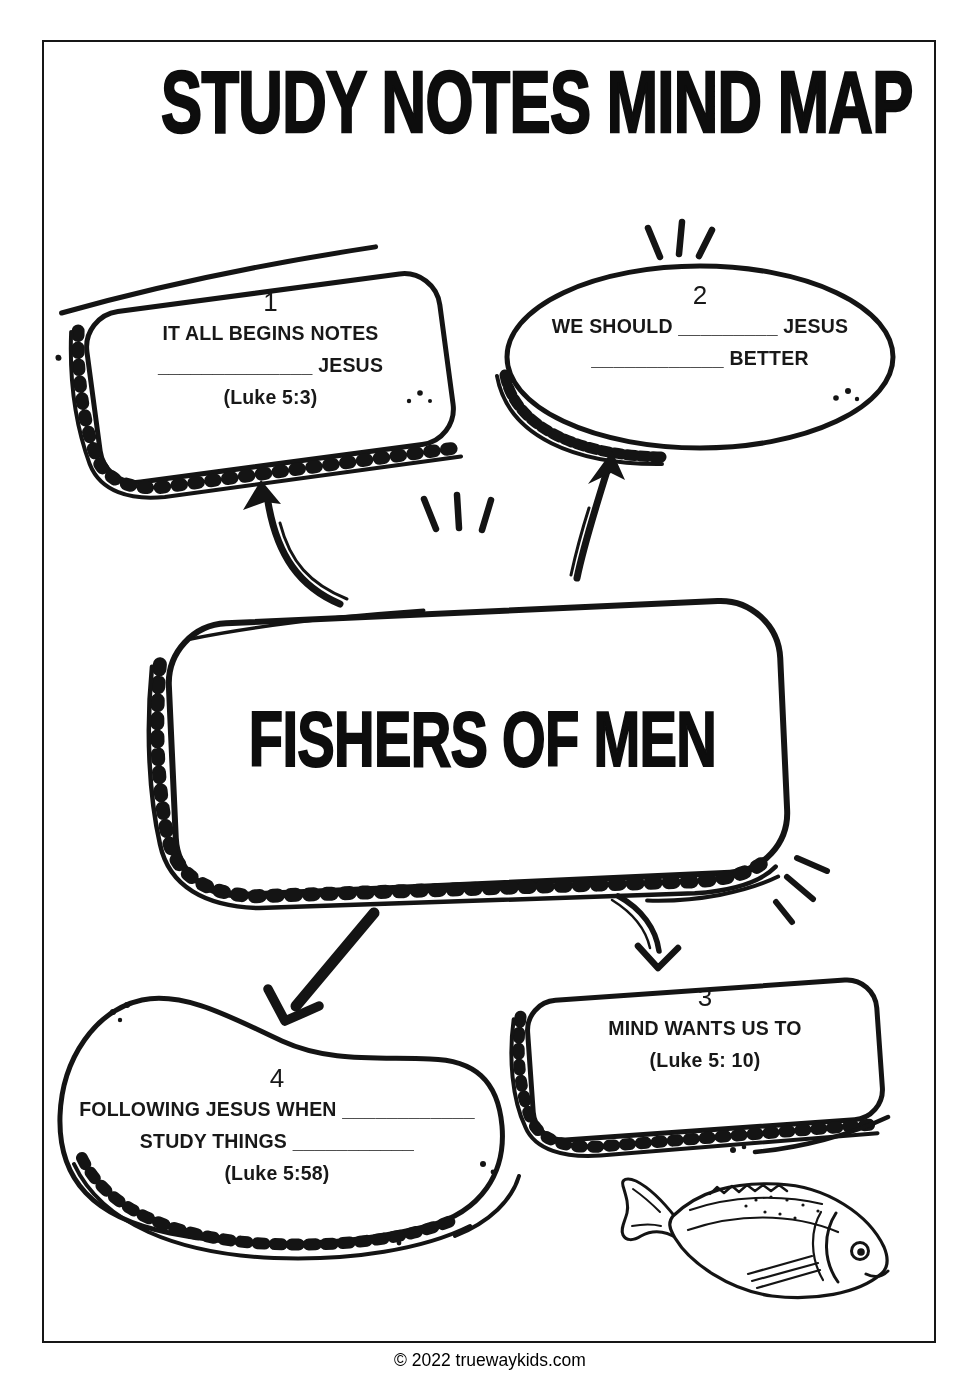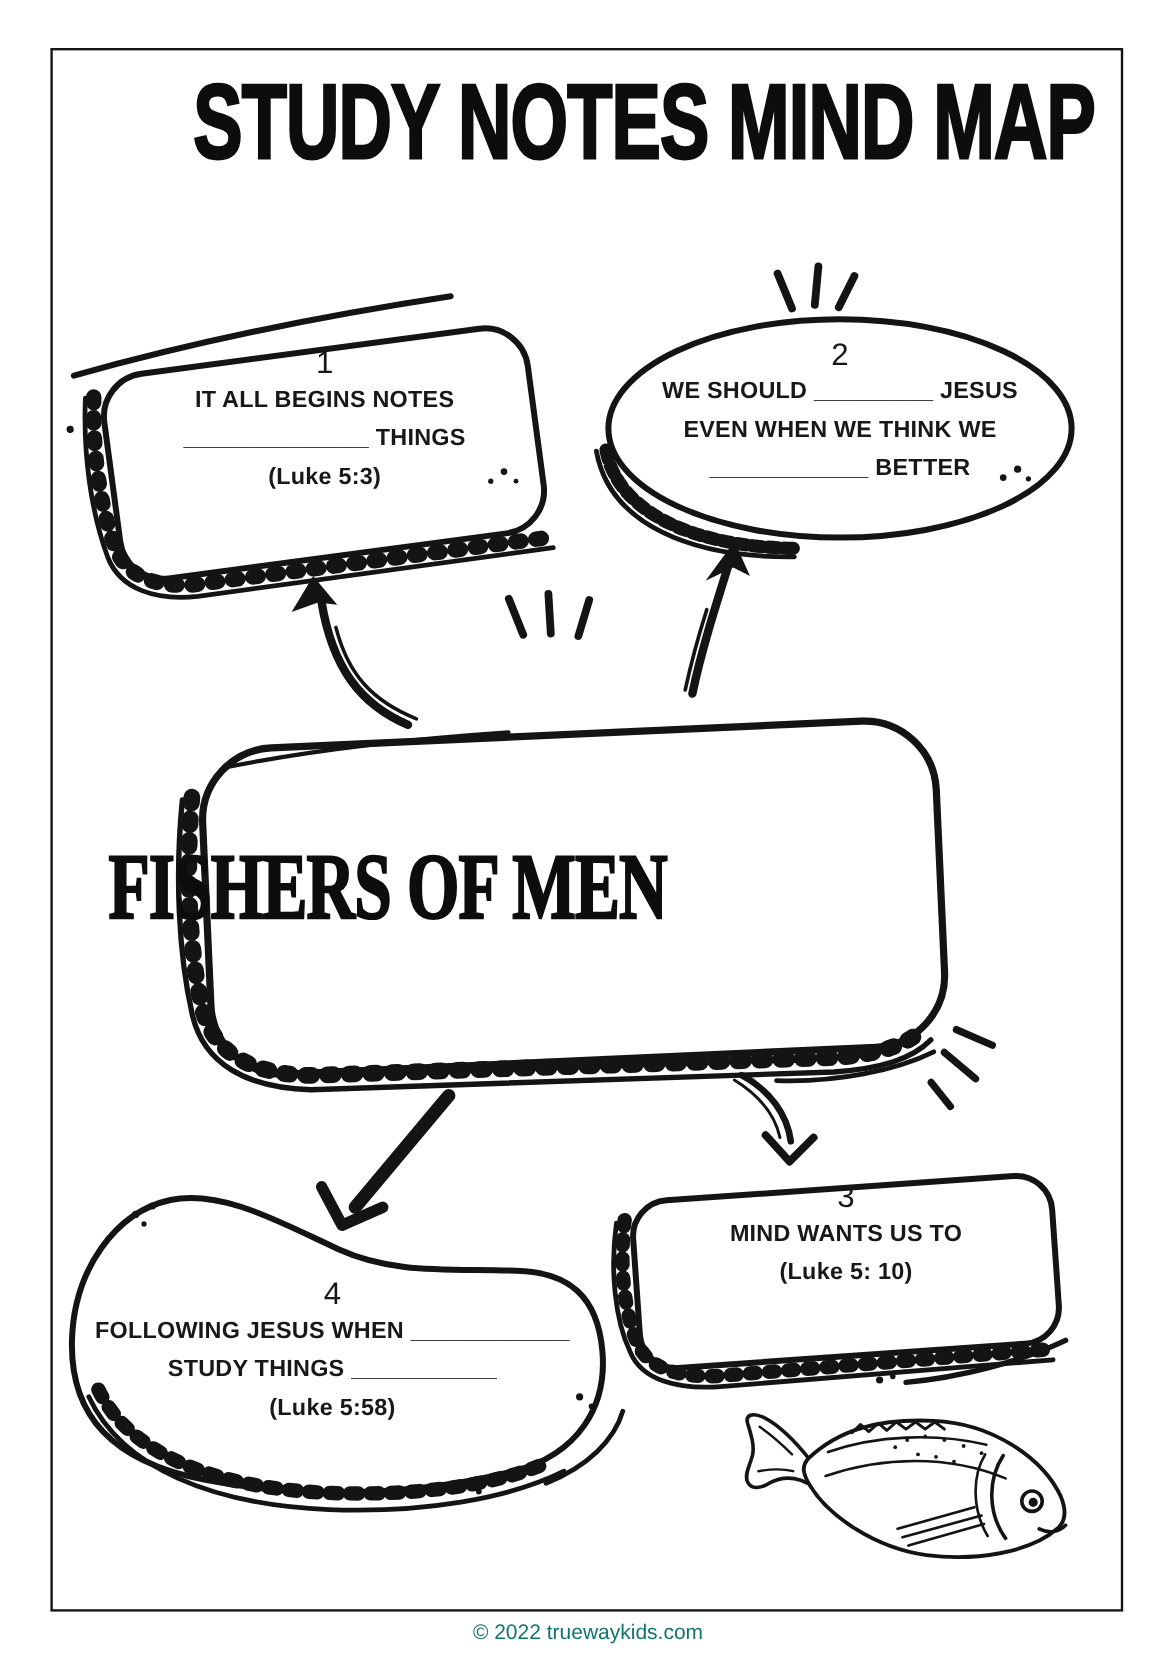--- a/index.html
+++ b/index.html
@@ -16,27 +16,27 @@
   .title span {
     display:inline-block; white-space:nowrap; font-weight:bold; font-size:88px; line-height:88px;
     letter-spacing:-1px; transform:scaleX(0.70); transform-origin:50% 50%;
     color:#0d0d0d; -webkit-text-stroke:2.5px #0d0d0d;
   }
   .art { position:absolute; left:0; top:0; width:980px; height:1385px; }
   .k  { stroke:#141414; stroke-linecap:round; stroke-linejoin:round; fill:none; }
   .kw { stroke:#141414; stroke-linecap:round; stroke-linejoin:round; fill:#ffffff; }
   .node { position:absolute; text-align:center; font-weight:bold; font-size:19.5px; line-height:32px; letter-spacing:0.2px; color:#181818; }
   .num  { font-weight:normal; font-size:26px; line-height:30px; letter-spacing:0; }
-  .center-title { position:absolute; left:0; top:700px; width:966px; text-align:left;font-family:Liberation Serif, serif; }
+  .center-title { position:absolute; left:0; top:700px; width:966px; text-align:center; }
   .center-title span {
     display:inline-block; white-space:nowrap; font-weight:bold; font-size:78px; line-height:78px;
     letter-spacing:-1px; transform:scaleX(0.72); transform-origin:50% 50%;
     color:#0d0d0d; -webkit-text-stroke:2px #0d0d0d;
   }
-  .footer { position:absolute; left:0; top:1350px; width:980px; text-align:center; font-size:17.5px; color:#0f766e; }
+  .footer { position:absolute; left:0; top:1350px; width:980px; text-align:center; font-size:17.5px; color:#000000; }
 </style>
 </head>
 <body>
 
 <div class="sheet">
 
   <div class="page-border"></div>
 
   <h1 class="title"><span>STUDY NOTES MIND MAP</span></h1>
 
@@ -163,28 +163,27 @@
         <circle cx="780" cy="1214" r="1.6"></circle>
           <circle cx="795" cy="1218" r="1.6"></circle>
           <circle cx="746" cy="1206" r="1.6"></circle>
       </g>
     </g>
   </svg>
 
   <div class="node" style="left:88px; top:287px; width:365px;">
     <div class="num">1</div>
     <div>IT ALL BEGINS NOTES</div>
-    <div>______________ THINGS</div>
+    <div>______________ JESUS</div>
     <div>(Luke 5:3)</div>
   </div>
 
   <div class="node" style="left:512px; top:280px; width:376px;">
     <div class="num">2</div>
     <div>WE SHOULD _________ JESUS</div>
-    <div>EVEN WHEN WE THINK WE</div>
     <div>____________ BETTER</div>
   </div>
 
   <div class="center-title">
     <span>FISHERS OF MEN</span>
   </div>
 
   <div class="node" style="left:538px; top:982px; width:334px;">
     <div class="num">3</div>
     <div>MIND WANTS US TO</div>

